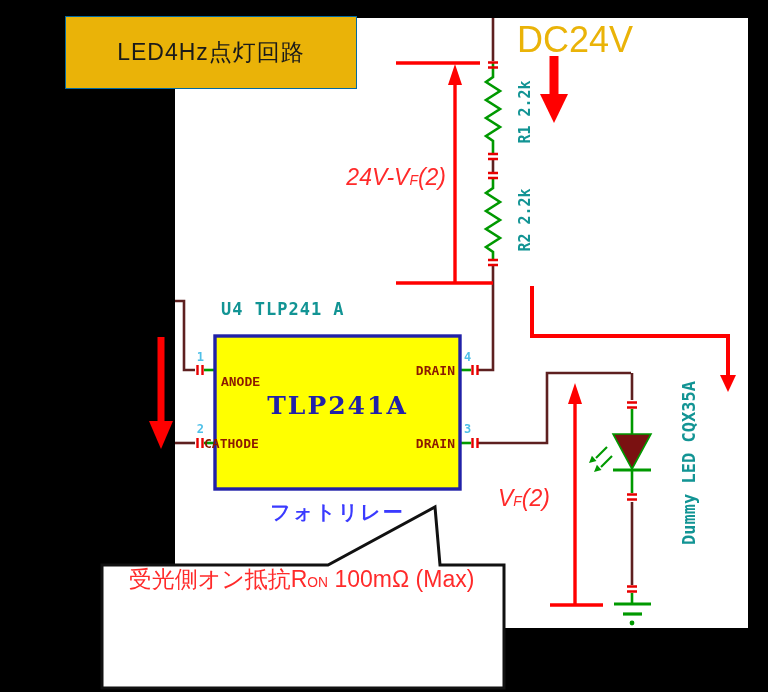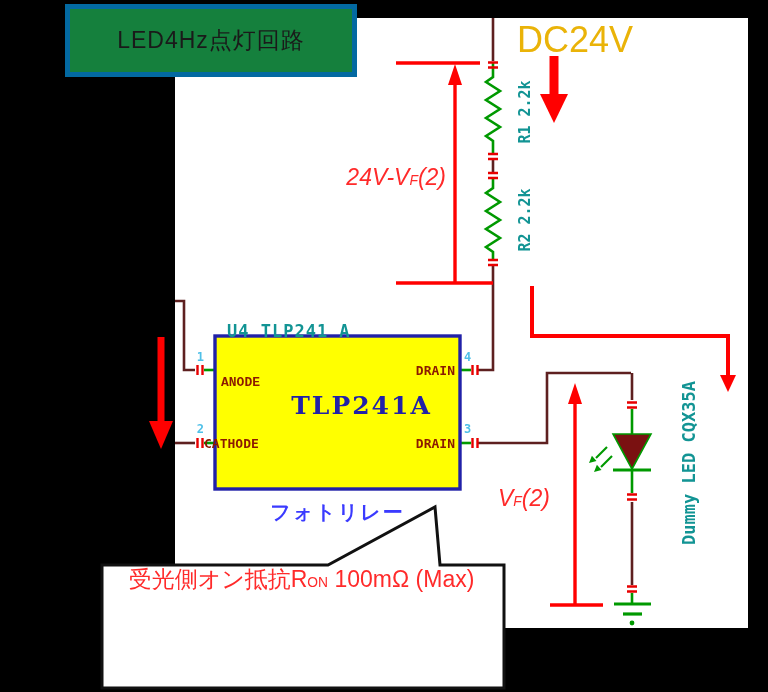--- a/index.html
+++ b/index.html
@@ -4,30 +4,30 @@
 <style>
   html,body{margin:0;padding:0;background:#000;}
   #canvas{
     position:relative;width:768px;height:692px;background:#000;overflow:hidden;
     font-family:"Liberation Sans", sans-serif;
   }
   .abs{position:absolute;}
   .svglayer{position:absolute;left:0;top:0;width:768px;height:692px;}
   
   .title-box{
-    left:65px;top:4px;width:292px;height:73px;box-sizing:border-box;
-    background:#15803d;border:5px solid #0369a1;z-index:5;
+    left:65px;top:16px;width:292px;height:73px;box-sizing:border-box;
+    background:#eab308;border:1px solid #0369a1;z-index:5;
     display:flex;align-items:center;justify-content:center;
   }
   .title-box span{color:#1a1a1a;font-size:23px;letter-spacing:1px;}
   
   .txt{z-index:6;white-space:nowrap;}
   .mono{font-family:"DejaVu Sans Mono", monospace;font-weight:bold;}
   .teal{color:#129494;}
-  .navy{color:#2121A8;padding-left:24px;}
+  .navy{color:#2121A8;}
   .pinred{color:#8B1A00;}
   .pincyan{color:#4FC0E8;}
   .redtxt{color:#FF2A2A;}
   .rot{transform:rotate(-90deg);text-align:center;}
   .sub{font-size:0.6em;letter-spacing:0;}
   .u4{font-size:17px;letter-spacing:1px;}
   .pinlbl{font-size:13px;letter-spacing:0px;}
   .pinnum{font-size:12px;}
   .partname{font-family:"DejaVu Serif", serif;font-weight:bold;font-size:25px;letter-spacing:2px;}
   .caption{color:#3A3AFF;font-size:20px;font-weight:bold;letter-spacing:2px;}
@@ -143,21 +143,21 @@
   </div>
   <div class="abs txt mono teal rot" style="left:485px;top:212px;width:78px;height:16px;font-size:15px;">
     <span>R2 2.2k</span>
   </div>
 
 
   <div class="abs txt redtxt ann" style="left:498px;top:485px;">
     <span>V</span><span class="sub">F</span><span>(2)</span>
   </div>
 
-  <div class="abs txt mono teal u4" style="left:221px;top:321px;margin-left:6px;">
+  <div class="abs txt mono teal u4" style="left:221px;top:299px;">
     <span>U4 TLP241 A</span>
   </div>
   <div class="abs txt navy partname" style="left:215px;top:391px;width:245px;text-align:center;">
     <span>TLP241A</span>
   </div>
   <div class="abs txt mono pinred pinlbl" style="left:221px;top:375px;font-family:Liberation Mono, monospace;">
     <span>ANODE</span>
   </div>
   <div class="abs txt mono pinred pinlbl" style="left:391px;top:363px;width:64px;text-align:right;">
     <span>DRAIN</span>

